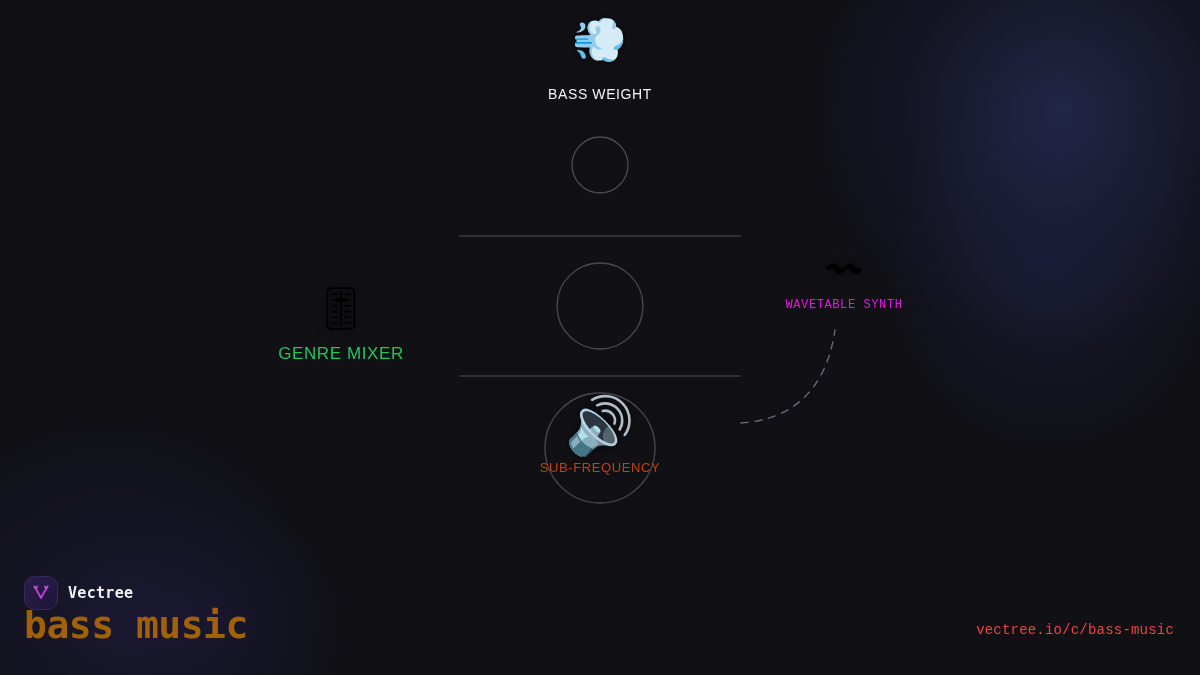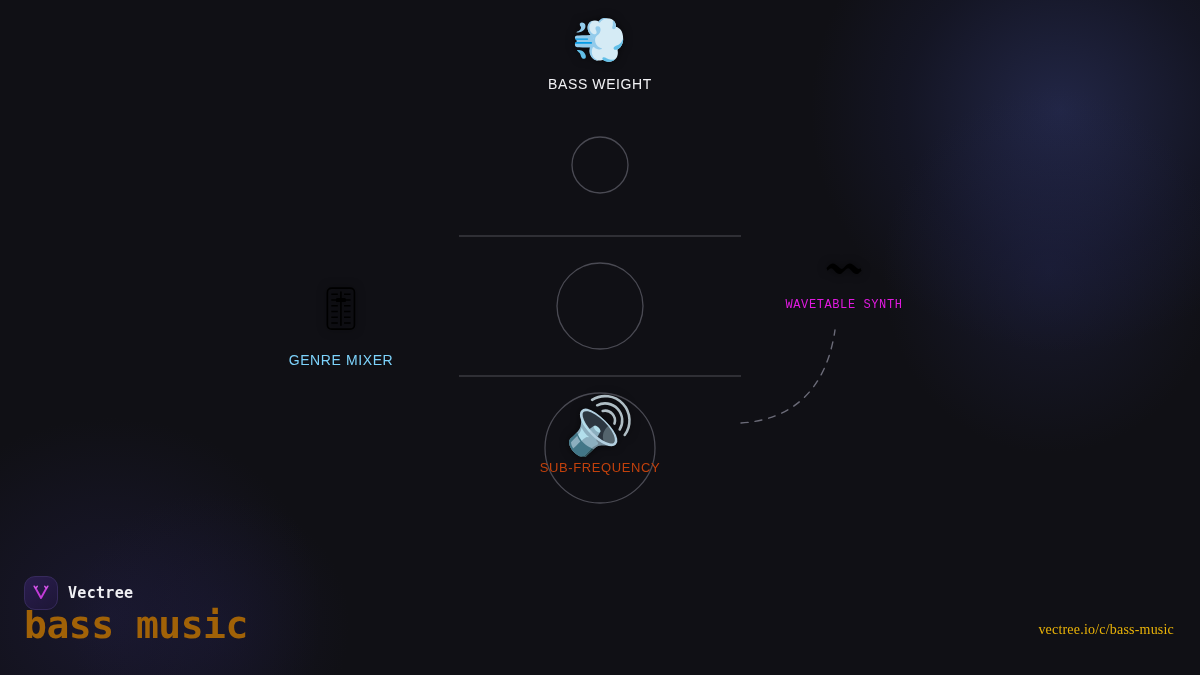--- a/index.html
+++ b/index.html
@@ -47,25 +47,25 @@
   }
   .node .nlabel {
     display:block;
     letter-spacing:0.6px;
     font-weight:400;
     white-space:nowrap;
   }
 
   #node-bass-weight { left:500px; top:18px; width:200px; }
   #node-bass-weight .emoji { font-size:44px; }
-  #node-bass-weight .nlabel { margin-top:14px; font-size:14px; color:#f2f2f5; }
+  #node-bass-weight .nlabel { margin-top:24px; font-size:14px; color:#f2f2f5; }
 
   #node-genre-mixer { left:241px; top:288px; width:200px; }
   #node-genre-mixer .emoji { font-size:42px; }
-  #node-genre-mixer .nlabel { margin-top:22px; font-size:14px; color:#7dd3fc; }
+  #node-genre-mixer .nlabel { margin-top:14px; font-size:17px; color:#22c55e; }
 
   #node-wavetable-synth { left:744px; top:250px; width:200px; }
   #node-wavetable-synth .emoji { font-size:34px; }
   #node-wavetable-synth .nlabel { margin-top:14px; font-size:12px; color:#e01ae0;font-family:Liberation Mono, monospace; }
 
   #node-sub-frequency { left:500px; top:398px; width:200px; }
   #node-sub-frequency .emoji { font-size:56px; }
   #node-sub-frequency .nlabel { margin-top:6px; font-size:13px; color:#c2410c; }
 
   
@@ -83,22 +83,22 @@
     text-align:center;
   }
   #page-title {
     position:absolute; left:24px; top:603px;
     font-family:"DejaVu Sans Mono", monospace;
     font-weight:700; font-size:38px; color:#a16207;
     letter-spacing:-0.5px;
   }
   #site-url {
     position:absolute; right:26px; top:622px;
-    font-family:Liberation Serif, serif;
-    font-size:14px; color:#eab308; letter-spacing:0.2px;
+    font-family:Liberation Mono, monospace;
+    font-size:14px; color:#ef4444; letter-spacing:0.2px;
   }
 </style>
 </head>
 <body>
 
 <div id="stage">
 
   <div class="glow glow-tr"></div>
   <div class="glow glow-tr2"></div>
   <div class="glow glow-bl"></div>

